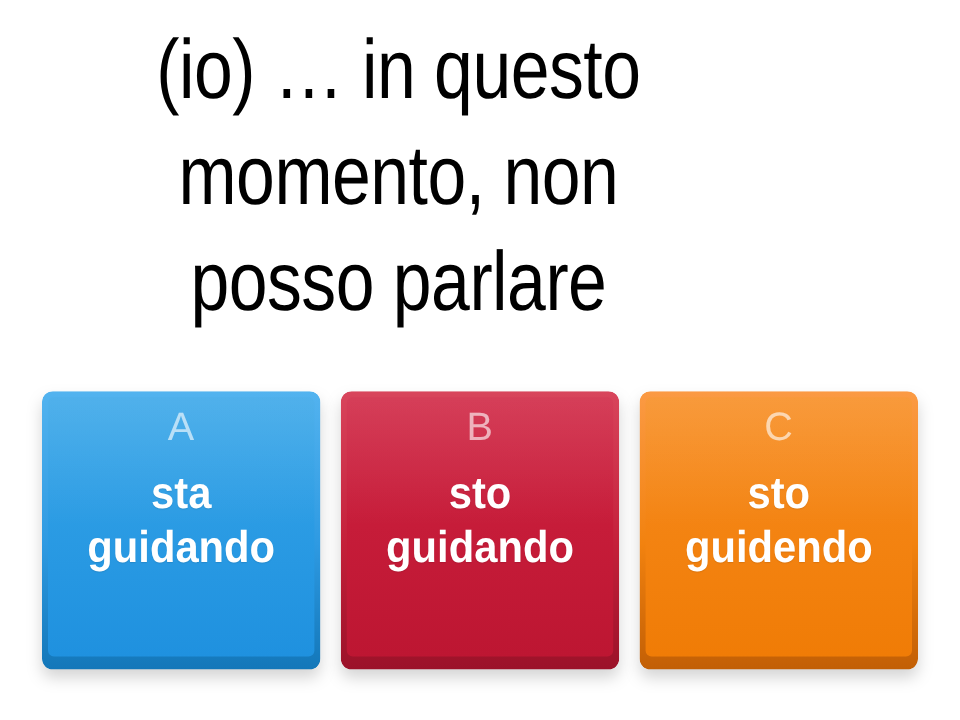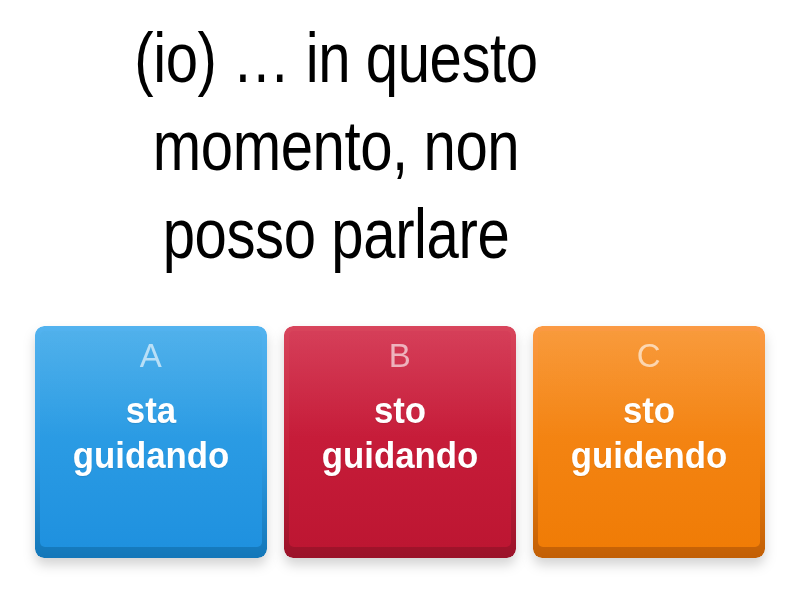--- a/index.html
+++ b/index.html
@@ -20,27 +20,26 @@
     width: 800px;
     height: 600px;
     background: #ffffff;
     display: flex;
     flex-direction: column;
   }
 
   
   .question-area {
     position: absolute;
-    left: 0;
+    left: 12px;
     top: 14px;
     width: 672px;
     height: 290px;
     display: flex;
     align-items: flex-start;
-    justify-content: center;
   }
   .question-text {
     width: 640px;
     text-align: center;
     color: #000000;
     font-family: "Liberation Sans", "DejaVu Sans", sans-serif;
     font-weight: 400;
     font-size: 70px;
     line-height: 88px;
     letter-spacing: -0.5px;

